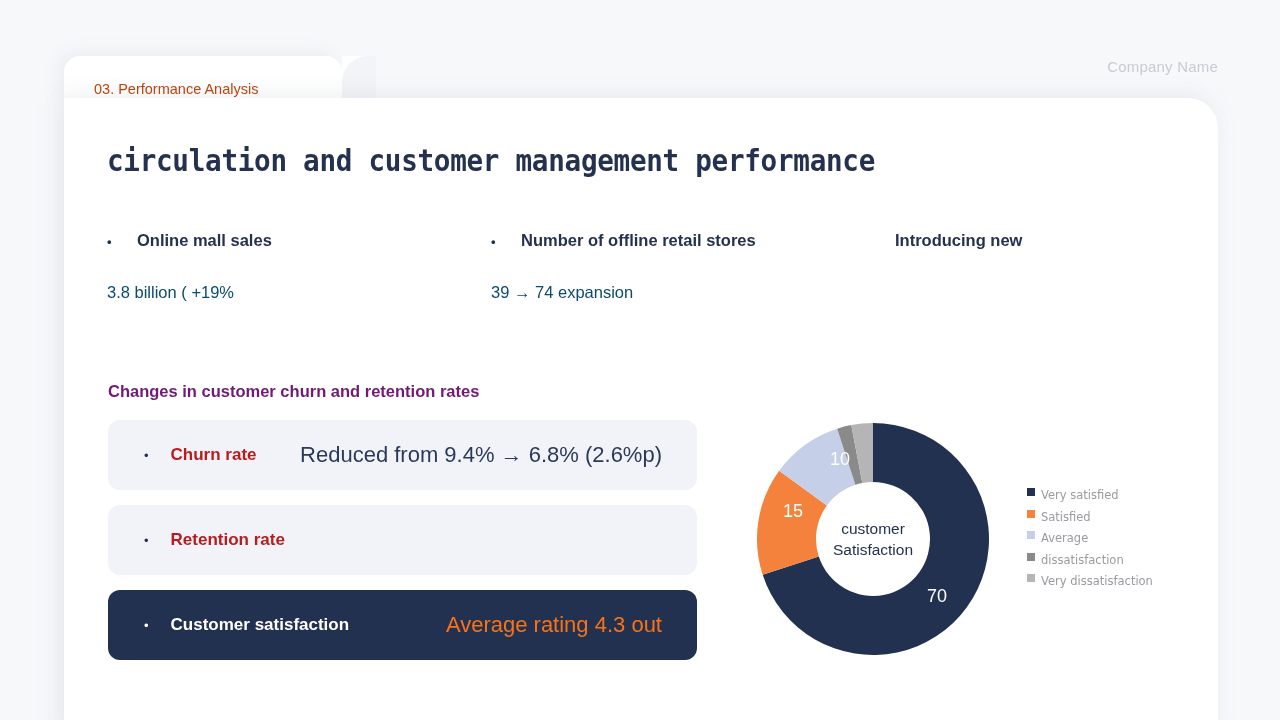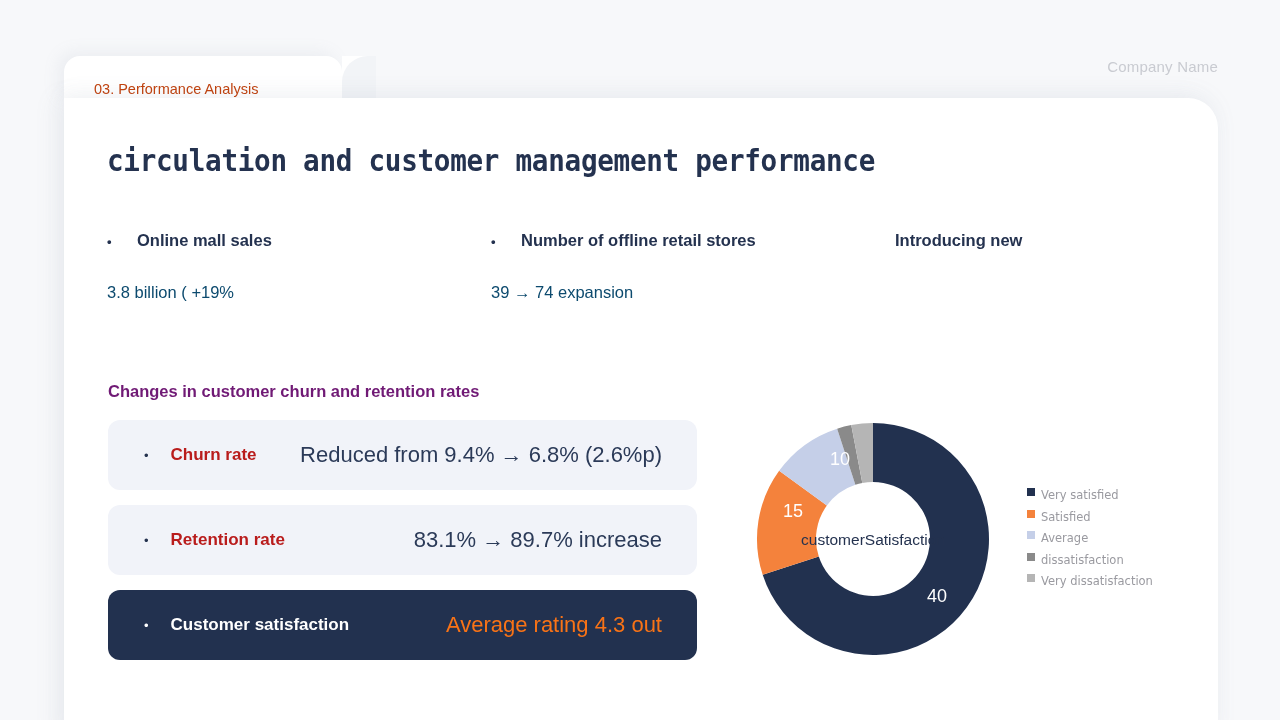--- a/index.html
+++ b/index.html
@@ -113,21 +113,21 @@
     margin-left: auto; margin-right: 35px;
     font-size: 22px; color: #2b3a58; white-space: nowrap;
   }
   .row-3 .row-bullet, .row-3 .row-label { color: #ffffff; }
   .row-3 .row-value { color: #f97316; }
 
   
   .donut-wrap { position: absolute; left: 755px; top: 420px; width: 236px; height: 238px; }
   .donut-center {
     position: absolute; left: 0; top: 0; width: 236px; height: 238px;
-    display: flex; flex-direction: row; align-items: center; justify-content: center;
+    display: flex; flex-direction: column; align-items: center; justify-content: center;
     font-size: 15.5px; color: #24324f; line-height: 21px; pointer-events: none;
   }
   .slice-label {
     position: absolute; color: #ffffff; font-size: 18px;
   }
   .lbl-70 { left: 172px; top: 166px; }
   .lbl-15 { left: 28px; top: 81px; }
   .lbl-10 { left: 75px; top: 29px; }
 
   
@@ -183,42 +183,41 @@
 
   <div class="row row-1">
     <span class="row-bullet">•</span>
     <span class="row-label">Churn rate</span>
     <span class="row-value">Reduced from 9.4% → 6.8% (2.6%p)</span>
   </div>
 
   <div class="row row-2">
     <span class="row-bullet">•</span>
     <span class="row-label">Retention rate</span>
-    <span class="row-value">83.1% → 89.7% increase</span>
   </div>
 
   <div class="row row-3">
     <span class="row-bullet">•</span>
     <span class="row-label">Customer satisfaction</span>
     <span class="row-value">Average rating 4.3 out</span>
   </div>
 
   <div class="donut-wrap">
     <svg id="donut-svg" width="236" height="238" viewBox="0 0 236 238">
         <path d="M 118 3 A 116 116 0 1 1 7.677444109762206 154.84597134749396 L 63.78977857117626 136.61396867937202 A 57 57 0 1 0 118 62 Z" fill="#22314f"></path>
         <path d="M 7.677444109762206 154.84597134749396 A 116 116 0 0 1 24.154028652506028 50.81691073407322 L 71.88603132062796 85.49624061932909 A 57 57 0 0 0 63.78977857117626 136.61396867937202 Z" fill="#f4823c"></path>
         <path d="M 24.154028652506028 50.81691073407322 A 116 116 0 0 1 82.15402865250608 8.677444109762192 L 100.38603132062799 64.78977857117624 A 57 57 0 0 0 71.88603132062796 85.49624061932909 Z" fill="#c5cfe8"></path>
         <path d="M 82.15402865250608 8.677444109762192 A 116 116 0 0 1 96.26376750805585 5.054678915472138 L 107.31926506861365 63.00962670846476 A 57 57 0 0 0 100.38603132062799 64.78977857117624 Z" fill="#8a8a8a"></path>
         <path d="M 96.26376750805585 5.054678915472138 A 116 116 0 0 1 117.99999999999999 3 L 117.99999999999999 62 A 57 57 0 0 0 107.31926506861365 63.00962670846476 Z" fill="#b5b5b5"></path>
       </svg>
     <div class="donut-center">
       <span>customer</span>
       <span>Satisfaction</span>
     </div>
-    <span class="slice-label lbl-70">40</span>
+    <span class="slice-label lbl-70">70</span>
     <span class="slice-label lbl-15">15</span>
     <span class="slice-label lbl-10">10</span>
   </div>
 
   <div class="legend" id="legend">
       <div class="legend-item">
         <span class="legend-swatch" style="background: rgb(34, 49, 79);"></span>
         <span>Very satisfied</span>
       </div>
       <div class="legend-item">

